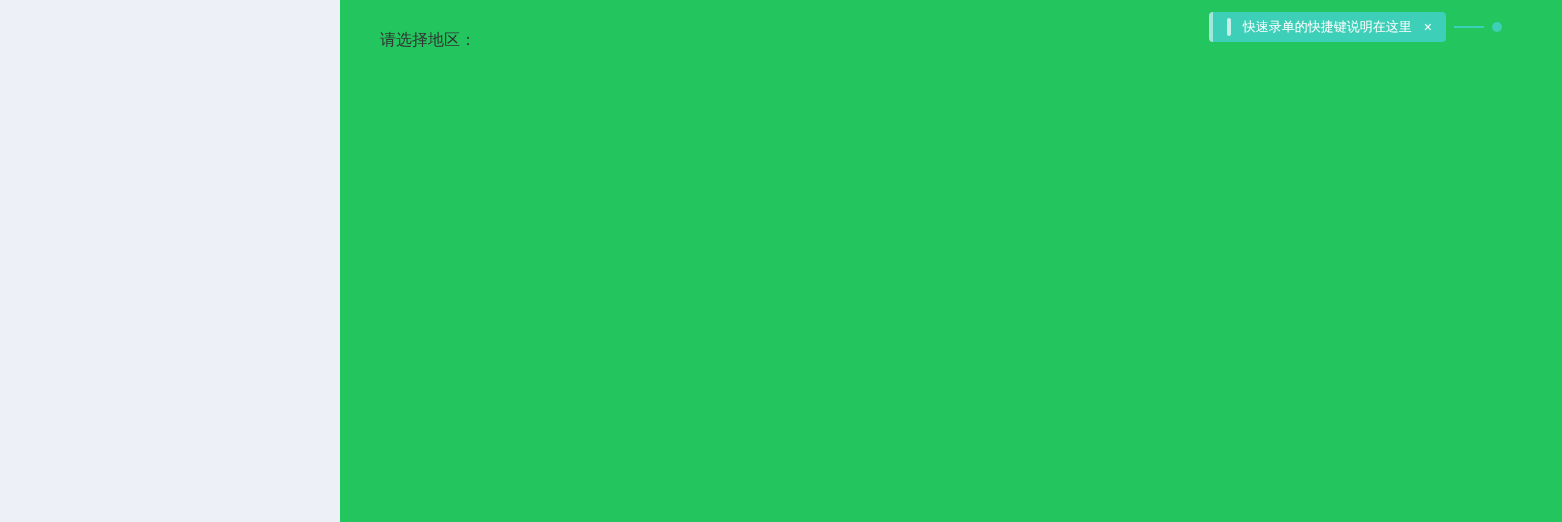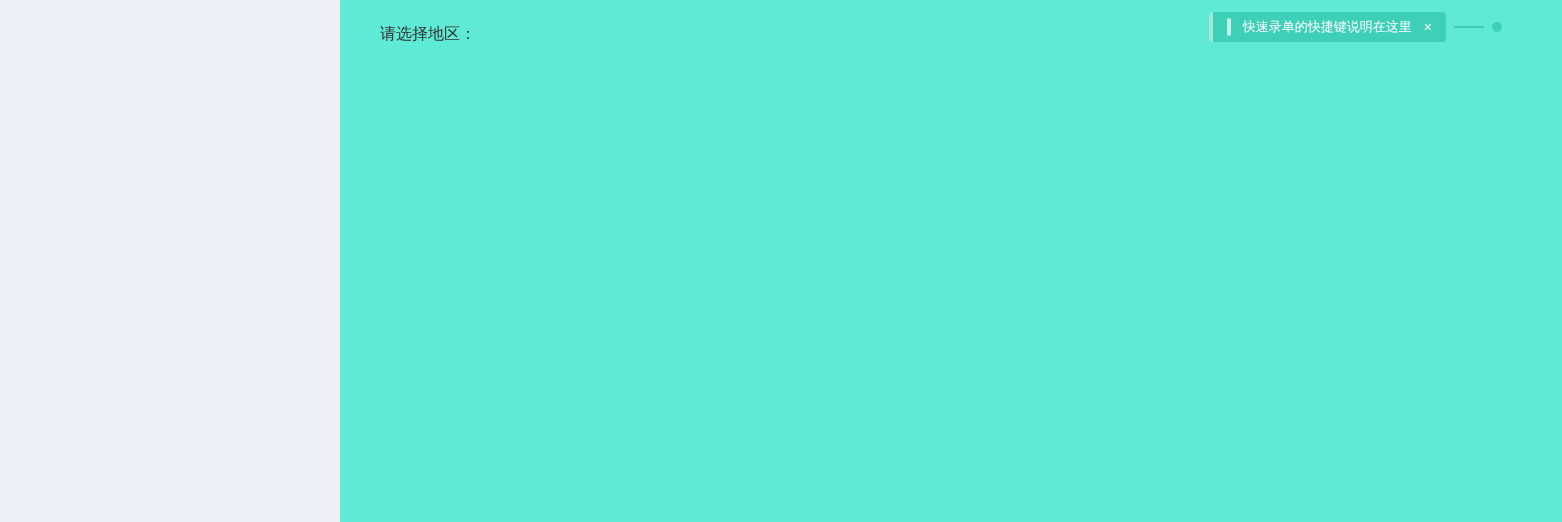--- a/index.html
+++ b/index.html
@@ -25,22 +25,22 @@
       height: 522px;
       background: #eef0f7;
     }
 
     .main-content {
       position: absolute;
       left: 340px;
       top: 0;
       right: 0;
       bottom: 0;
-      background: #5eead4;
-      padding: 24px 40px;
+      background: #22c55e;
+      padding: 30px 40px;
     }
 
     .page-title {
       font-size: 16px;
       color: #333;
       margin-bottom: 24px;
       font-weight: normal;
     }
 
     .region-buttons {

